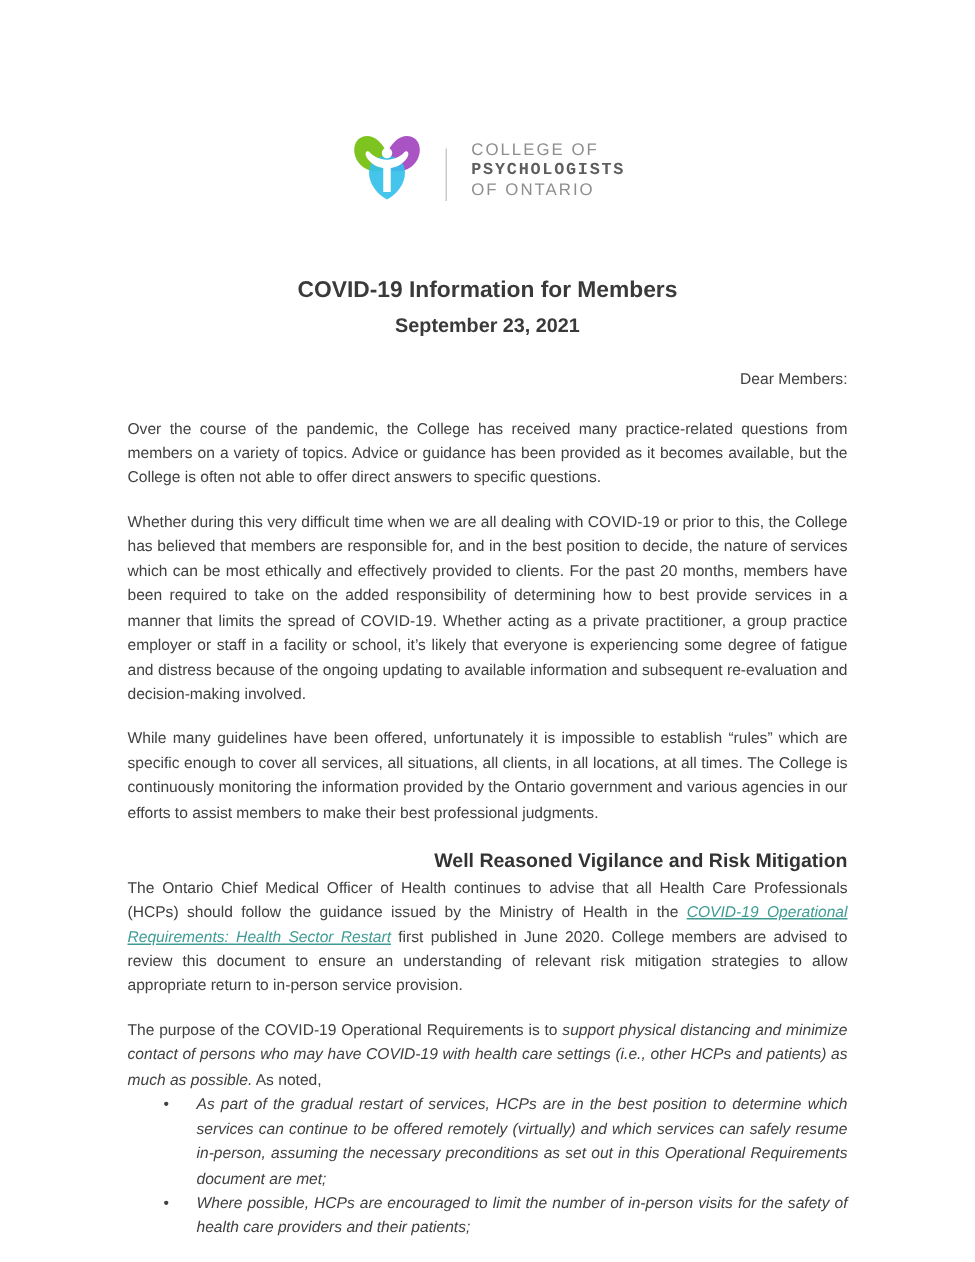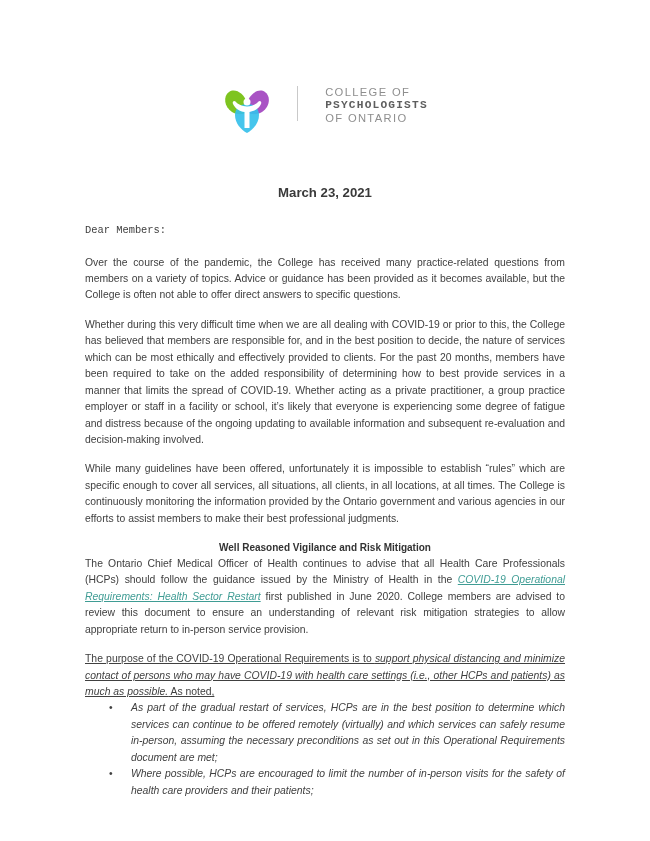--- a/index.html
+++ b/index.html
@@ -25,22 +25,22 @@
 
   
   .masthead {
     padding-top: 86px;
     display: flex;
     justify-content: center;
     align-items: center;
   }
   .logo-lockup {
     display: flex;
-    align-items: flex-start;
-    gap: 25px;
+    align-items: flex-end;
+    gap: 14px;
   }
   .logo-mark {
     width: 50px;
     height: 48px;
     display: block;
     flex: none;
   }
   .logo-divider {
     width: 1px;
     height: 35px;
@@ -96,34 +96,32 @@
   }
   p.para {
     font-size: 10.4px;
     line-height: 1.58;
     color: #404040;
     text-align: justify;
     margin: 0 0 13px 0;
   }
   p.para.tight {
     margin-bottom: 0;
-    text-decoration: underline;
   }
   p.salutation {
-    text-align: left;
+    text-align: right;
     margin-bottom: 16px;
-    font-family: Liberation Mono, monospace;
   }
   .section-heading {
-    font-size: 10px;
+    font-size: 13px;
     font-weight: bold;
     color: #333333;
     line-height: 1.58;
     margin: 0;
-    text-align: center;
+    text-align: right;
   }
   .italic { font-style: italic; }
   a.doclink,
   .doclink {
     color: #3f9c94;
     text-decoration: underline;
     font-style: italic;
   }
 
   
@@ -178,21 +176,22 @@
       <div class="logo-words">
         <span class="logo-line">COLLEGE OF</span>
         <span class="logo-line strong">PSYCHOLOGISTS</span>
         <span class="logo-line">OF ONTARIO</span>
       </div>
 
     </div>
   </div>
 
   <div class="title-block">
-    <h2 class="doc-date">March 23, 2021</h2>
+    <h1 class="doc-title">COVID-19 Information for Members</h1>
+    <h2 class="doc-date">September 23, 2021</h2>
   </div>
 
   <div class="body-area">
 
     <p class="para salutation">Dear Members:</p>
 
     <p class="para">Over the course of the pandemic, the College has received many practice-related questions from members on a variety of topics. Advice or guidance has been provided as it becomes available, but the College is often not able to offer direct answers to specific questions.</p>
 
     <p class="para">Whether during this very difficult time when we are all dealing with COVID-19 or prior to this, the College has believed that members are responsible for, and in the best position to decide, the nature of services which can be most ethically and effectively provided to clients. For the past 20 months, members have been required to take on the added responsibility of determining how to best provide services in a manner that limits the spread of COVID-19. Whether acting as a private practitioner, a group practice employer or staff in a facility or school, it’s likely that everyone is experiencing some degree of fatigue and distress because of the ongoing updating to available information and subsequent re-evaluation and decision-making involved.</p>
 

